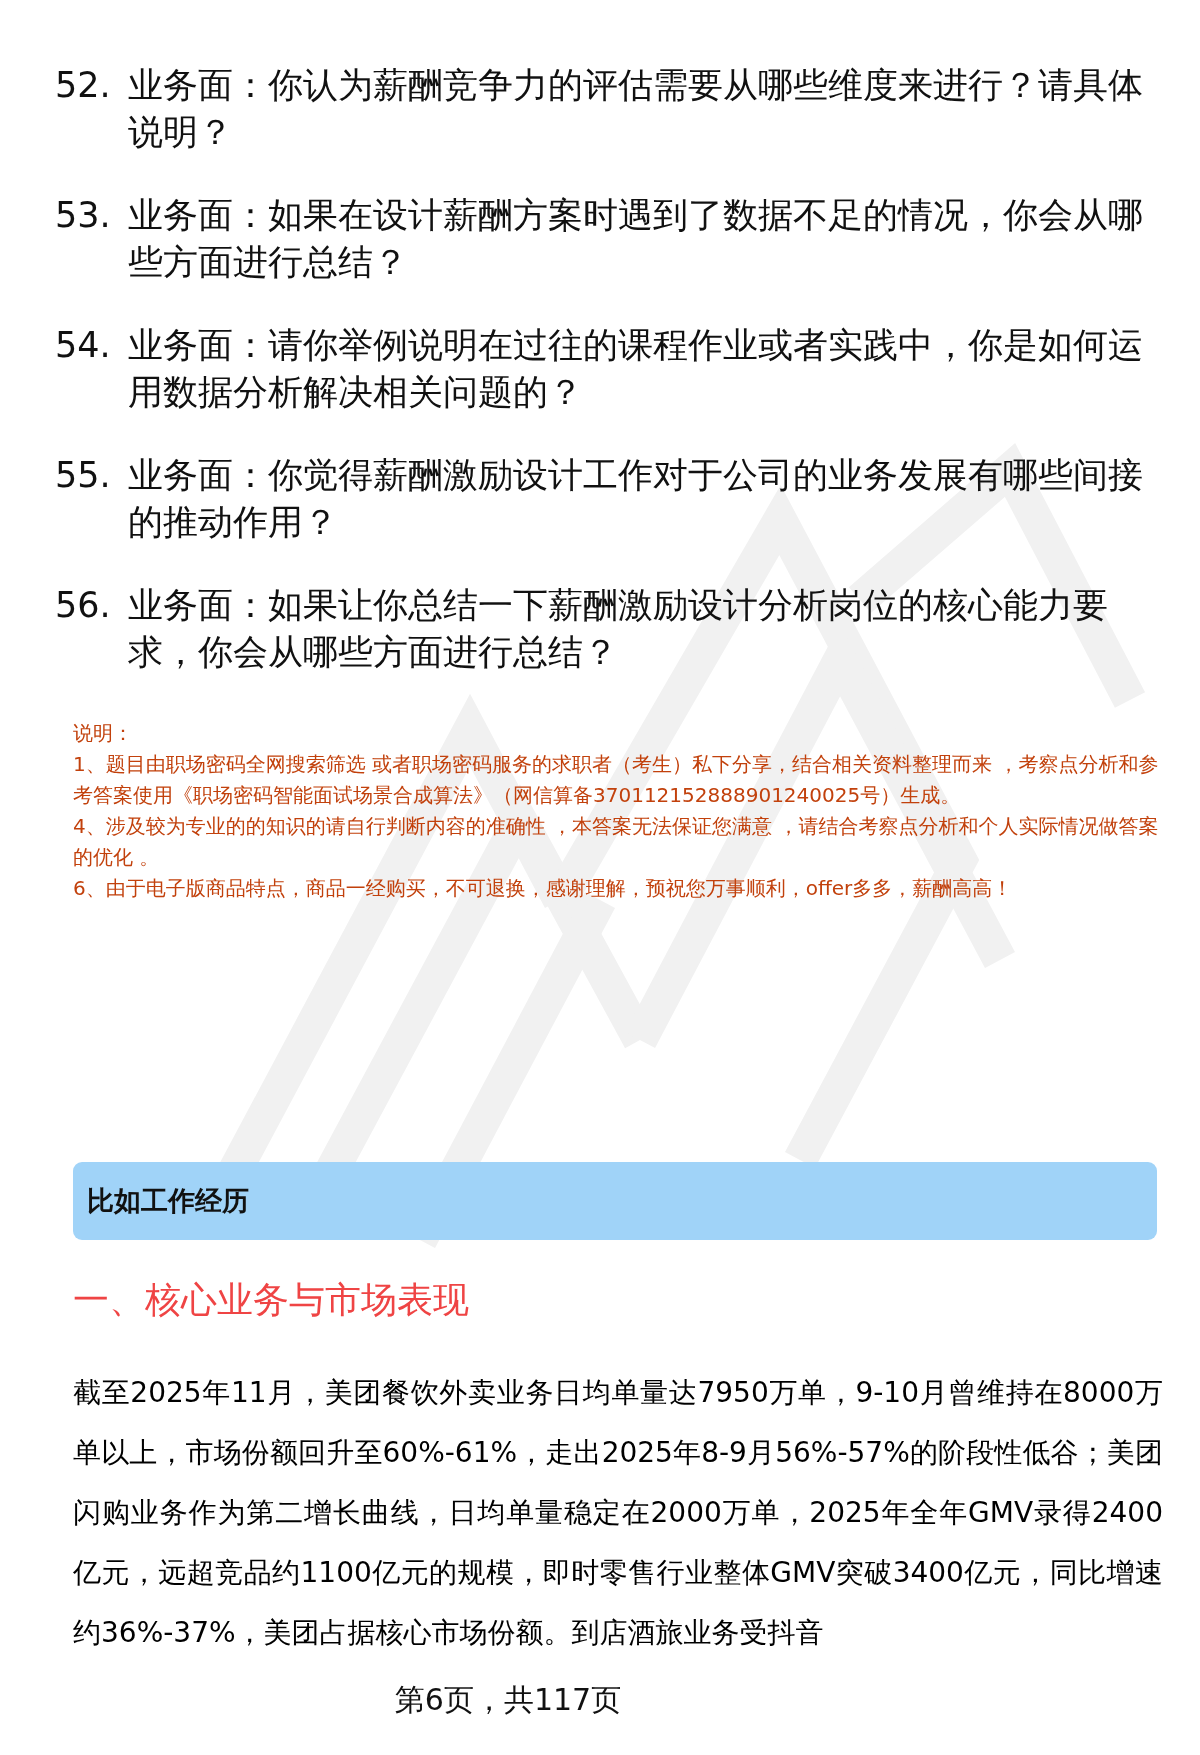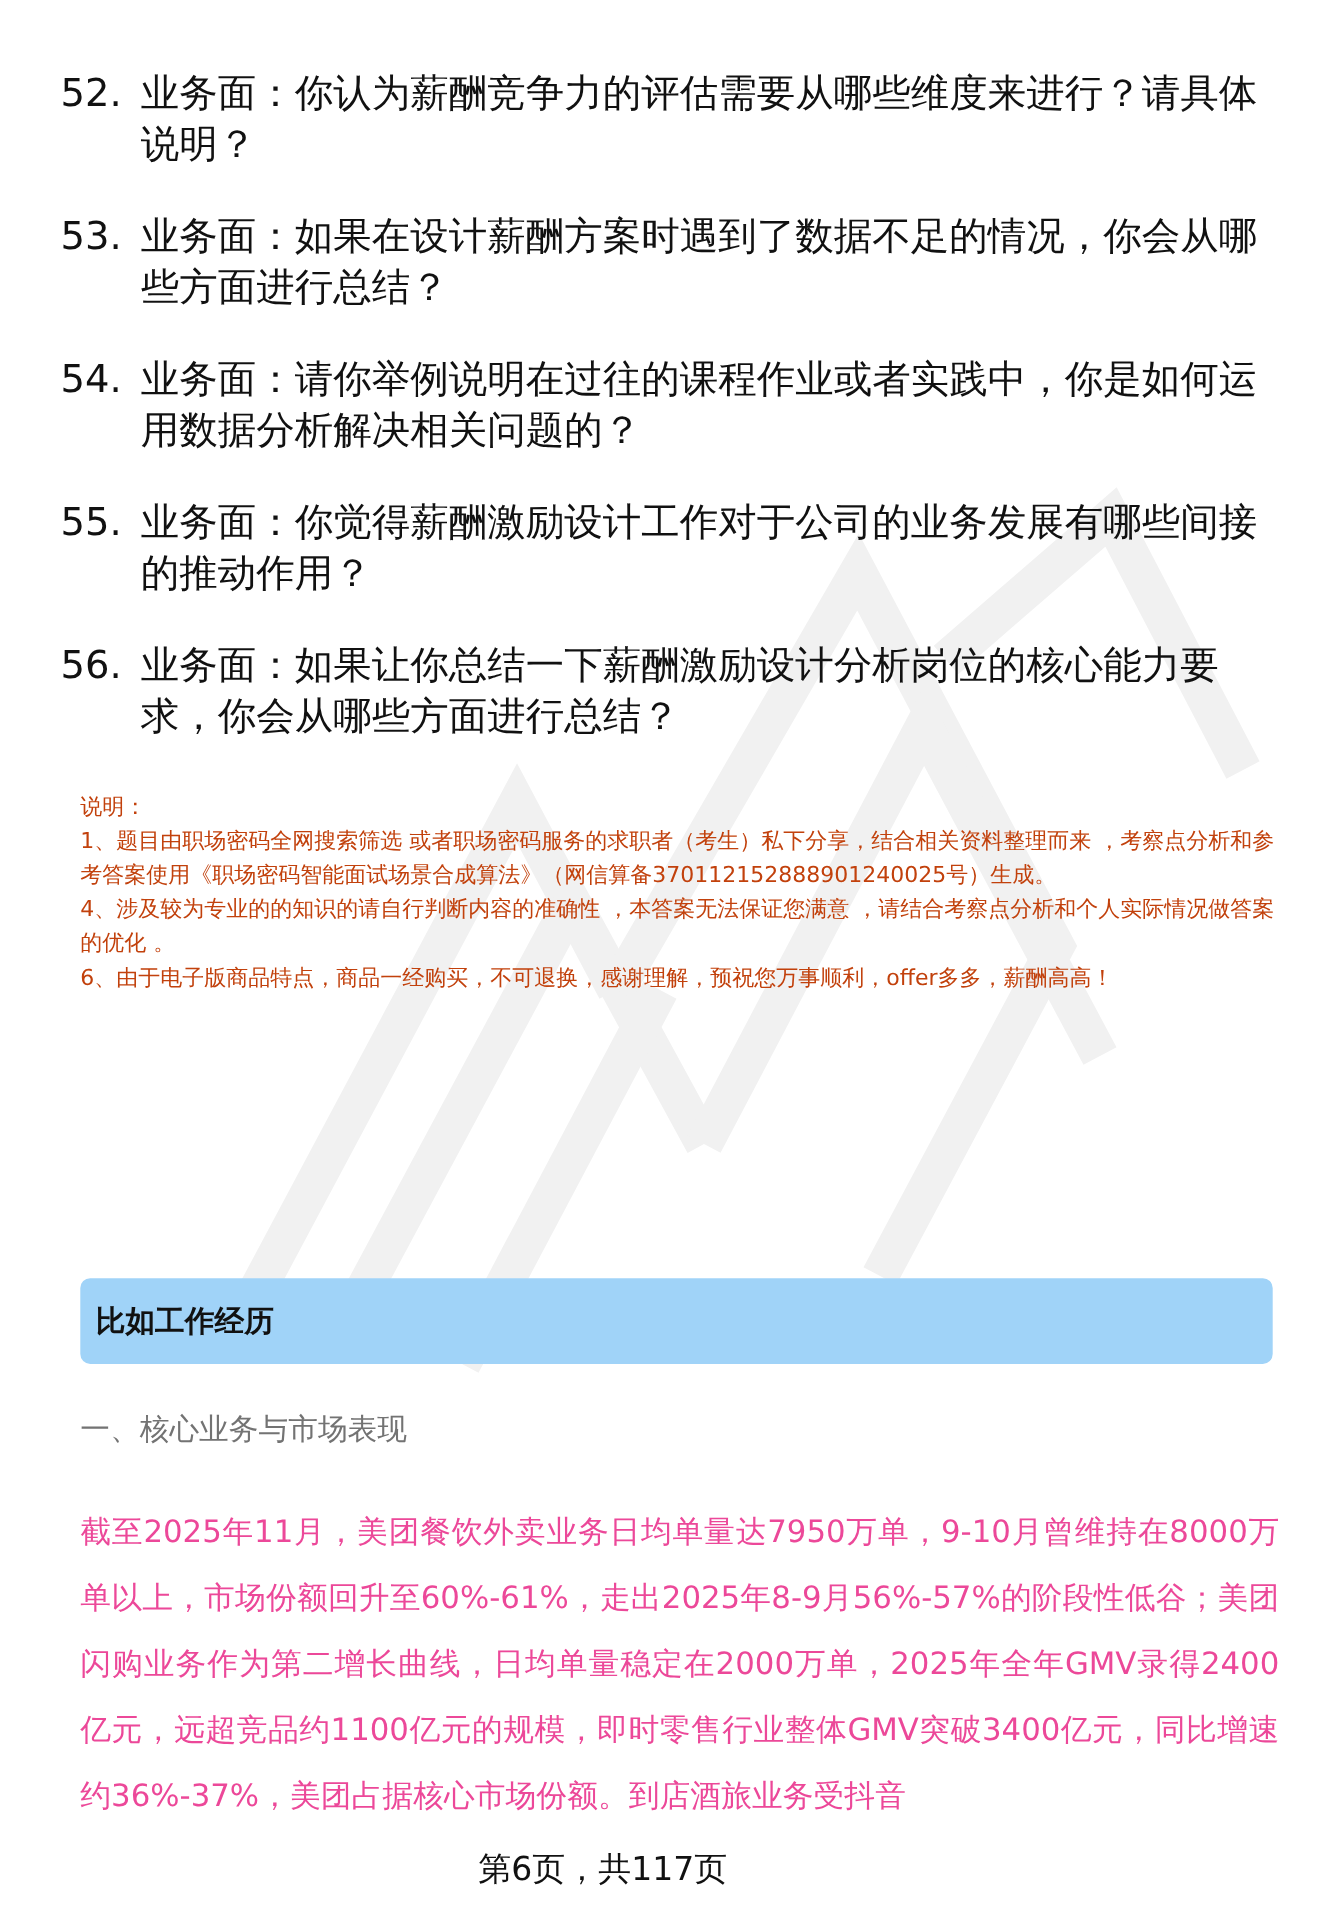--- a/index.html
+++ b/index.html
@@ -19,25 +19,25 @@
   .notes .note-title { display: block; }
   .notes .note-item { display: block; }
 
   .section-header {
     position: absolute; left: 73px; top: 1162px; width: 1084px; height: 78px;
     background: #a0d3f8; border-radius: 9px;
     display: flex; align-items: center;
   }
   .section-header span { margin-left: 14px; font-size: 27px; font-weight: bold; color: #111; }
 
-  .subheading { position: absolute; left: 73px; top: 1280px; font-size: 27px; line-height: 40px; color: #737373; }
+  .subheading { position: absolute; left: 73px; top: 1280px; font-size: 36px; line-height: 40px; color: #ef4444; }
 
-  .body-para { position: absolute; left: 73px; top: 1363px; width: 1090px; font-size: 28px; line-height: 60px; color: #ec4899; text-align: justify; }
+  .body-para { position: absolute; left: 73px; top: 1363px; width: 1090px; font-size: 28px; line-height: 60px; color: #000000; text-align: justify; }
 
-  .footer { position: absolute; left: 0; top: 1678px; width: 1016px; text-align: center; font-size: 30px; line-height: 44px; color: #111; margin-left: 40px; }
+  .footer { position: absolute; left: 0; top: 1678px; width: 1016px; text-align: center; font-size: 30px; line-height: 44px; color: #111; }
 </style>
 </head>
 <body>
 
 <svg class="watermark" viewBox="0 0 1200 1755" xmlns="http://www.w3.org/2000/svg">
   <g fill="none" stroke="#f1f1f1" stroke-width="34" stroke-linejoin="miter">
     <polyline points="230,1180 470,730 560,900"></polyline>
     <polyline points="300,1230 520,820 640,1040"></polyline>
     <polyline points="560,900 780,520 960,860 800,1160"></polyline>
     <polyline points="640,1040 840,660 1000,960"></polyline>

